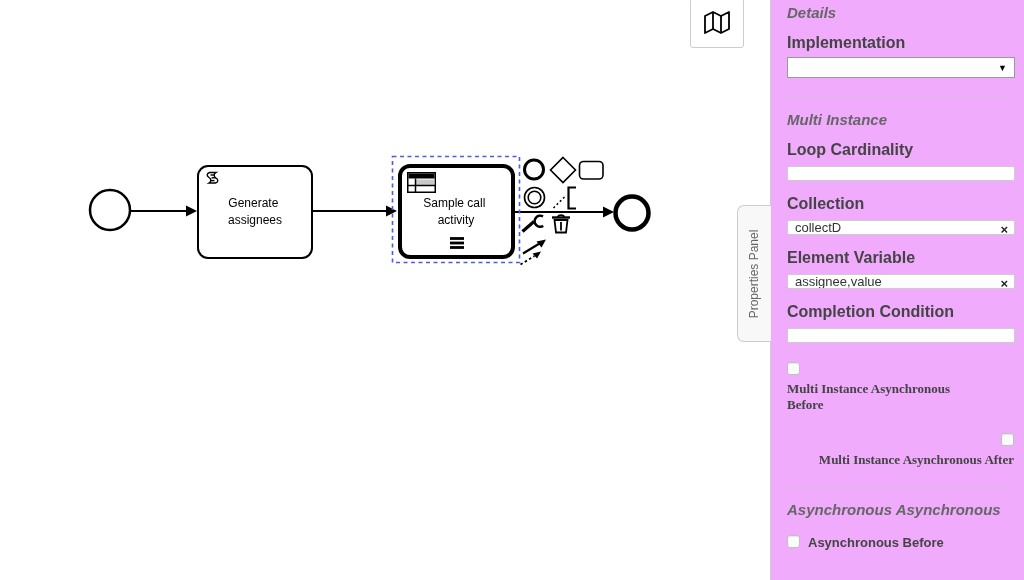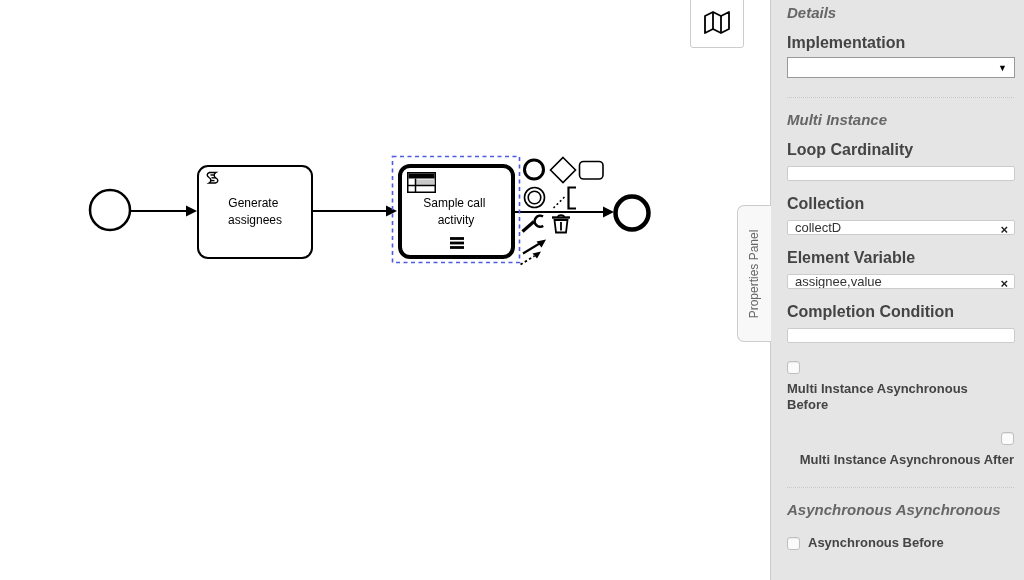--- a/index.html
+++ b/index.html
@@ -18,21 +18,21 @@
   
   .props-tab { position:absolute; left:737px; top:205px; width:34px; height:137px;
                background:#f8f8f8; border:1px solid #ccc; border-right:none;
                border-radius:7px 0 0 7px; z-index:3;
                display:flex; align-items:center; justify-content:center; cursor:pointer; }
   .props-tab span { transform:rotate(-90deg); white-space:nowrap;
                     font-size:12px; color:#666; }
 
   
   .panel { position:absolute; left:770px; top:0; width:254px; height:580px;
-           background:#e5e5e5; border-left:1px solid #ccc; padding:2px 10px 12px 16px;
+           background:#f0abfc; border-left:1px solid #ccc; padding:2px 10px 12px 16px;
            overflow:hidden; }
   .section-title { font-size:15px; font-weight:bold; font-style:italic; color:#666;
                    margin-top:2px; }
   .section-title.mt { margin-top:13px; }
   .field-label { display:block; font-size:16px; font-weight:bold; color:#444;
                  margin-top:13px; }
   .input-wrap { position:relative; margin-top:5px; width:228px; }
   .text-input { width:228px; height:15px; border:1px solid #ccc; background:#fff;
                 font-family:"Liberation Sans", sans-serif; font-size:13px; color:#333;
                 padding:0 24px 0 7px; border-radius:2px; outline:none; }
@@ -40,26 +40,26 @@
                color:#222; cursor:pointer; line-height:14px; }
   .select-box { position:relative; margin-top:5px; width:228px; height:21px;
                 border:1px solid #999; background:#fff; cursor:pointer;
                 display:flex; align-items:center; padding:0 7px; }
   .select-value { font-size:13px; color:#333; flex:1; }
   .select-arrow { font-size:9px; color:#000; }
   .dotted-divider { border:none; border-top:1px dotted #c8c8c8; margin-top:19px; }
   .cb { display:inline-block; width:13px; height:13px; background:#fbfbfb;
         border:1px solid #c0c0c0; border-radius:3px; cursor:pointer;
         box-shadow:inset 0 1px 1px rgba(0,0,0,0.08); vertical-align:middle; flex:none; }
-  .cb-block { margin-top:14px; }
+  .cb-block { margin-top:14px;font-family:Liberation Serif, serif; }
   .cb-block .cb-label { display:block; font-size:13px; font-weight:bold; color:#444;
                         margin-top:5px; line-height:16px; }
   .cb-label.wrap { max-width:200px; }
   .cb-label.nowrap { white-space:nowrap; }
-  .cb-row { display:flex; align-items:flex-end; gap:8px; margin-top:17px; }
+  .cb-row { display:flex; align-items:flex-start; gap:8px; margin-top:17px; }
   .cb-row .cb-label { font-size:13px; font-weight:bold; color:#444; }
 </style>
 </head>
 <body>
 
 <div class="canvas">
   <svg class="diagram-svg" width="770" height="580" viewBox="0 0 770 580">
 
     <g>
       <line x1="130" y1="211" x2="188" y2="211" stroke="#000" stroke-width="2"></line>

